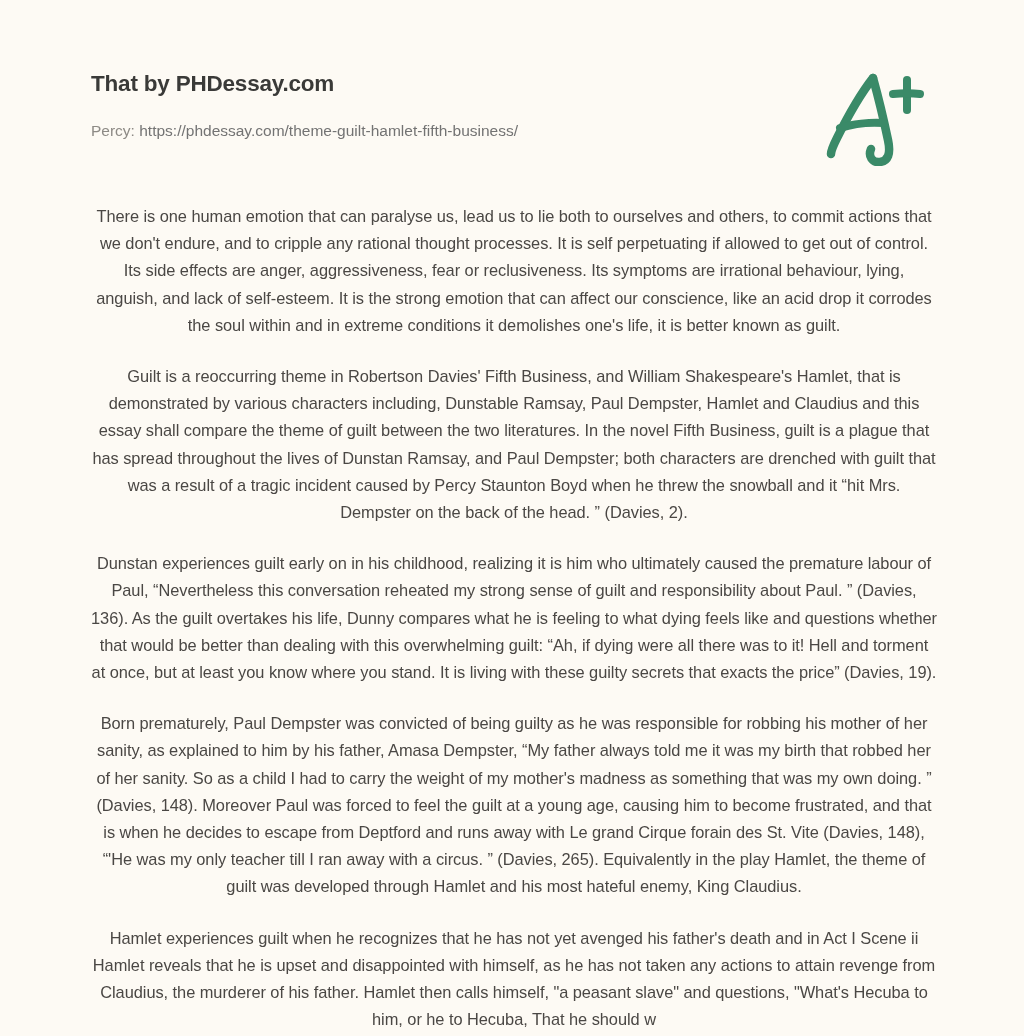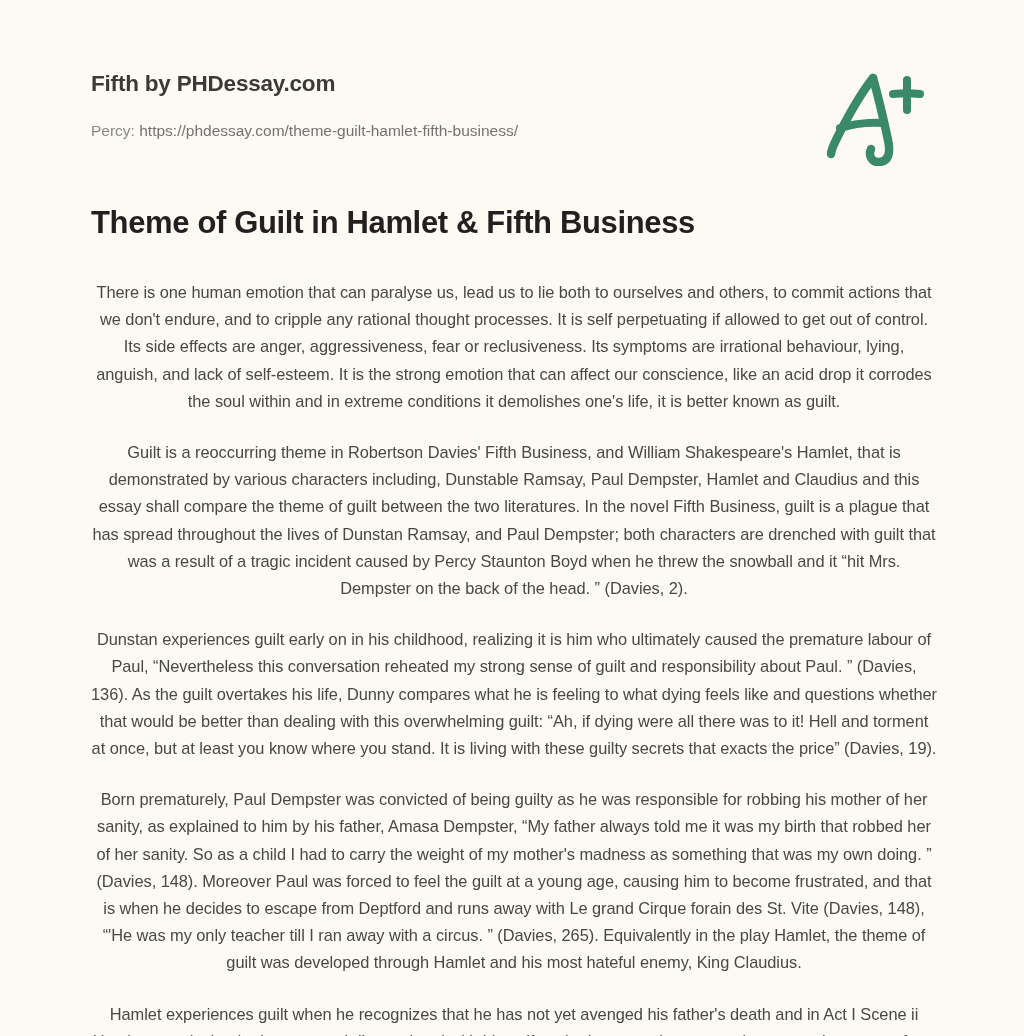--- a/index.html
+++ b/index.html
@@ -112,21 +112,21 @@
     margin-bottom: 0;
   }
 </style>
 </head>
 <body>
 
 <div class="page">
 
   <div class="header">
 
-    <div class="brand-line">Fifth by PHDessay.com</div>
+    <div class="brand-line">That by PHDessay.com</div>
 
     <div class="source-line">
       <span class="source-label">Percy:</span>
       <a class="source-url" href="#">https://phdessay.com/theme-guilt-hamlet-fifth-business/</a>
     </div>
 
     <div class="logo">
       <svg viewBox="0 0 108 100" xmlns="http://www.w3.org/2000/svg" fill="none" stroke="#3a8a68" stroke-linecap="round" stroke-linejoin="round">
 
         <path d="M55 12 C 44 26, 30 50, 19 72 C 15 80, 13 85, 13 88" stroke-width="8.5"></path>
@@ -139,21 +139,20 @@
         <path d="M89 14 C 89 24, 89 34, 89 44" stroke-width="8"></path>
 
         <path d="M75 28 C 84 27, 94 27, 102 28" stroke-width="8"></path>
       </svg>
     </div>
 
   </div>
 
   <div class="article">
 
-    <h1 class="doc-title">Theme of Guilt in Hamlet &amp; Fifth Business</h1>
 
     <div class="body-copy">
       <p>There is one human emotion that can paralyse us, lead us to lie both to ourselves and others, to commit actions that we don't endure, and to cripple any rational thought processes. It is self perpetuating if allowed to get out of control. Its side effects are anger, aggressiveness, fear or reclusiveness. Its symptoms are irrational behaviour, lying, anguish, and lack of self-esteem. It is the strong emotion that can affect our conscience, like an acid drop it corrodes the soul within and in extreme conditions it demolishes one's life, it is better known as guilt.</p>
       <p>Guilt is a reoccurring theme in Robertson Davies' Fifth Business, and William Shakespeare's Hamlet, that is demonstrated by various characters including, Dunstable Ramsay, Paul Dempster, Hamlet and Claudius and this essay shall compare the theme of guilt between the two literatures. In the novel Fifth Business, guilt is a plague that has spread throughout the lives of Dunstan Ramsay, and Paul Dempster; both characters are drenched with guilt that was a result of a tragic incident caused by Percy Staunton Boyd when he threw the snowball and it “hit Mrs. Dempster on the back of the head. ” (Davies, 2).</p>
       <p>Dunstan experiences guilt early on in his childhood, realizing it is him who ultimately caused the premature labour of Paul, “Nevertheless this conversation reheated my strong sense of guilt and responsibility about Paul. ” (Davies, 136). As the guilt overtakes his life, Dunny compares what he is feeling to what dying feels like and questions whether that would be better than dealing with this overwhelming guilt: “Ah, if dying were all there was to it! Hell and torment at once, but at least you know where you stand. It is living with these guilty secrets that exacts the price” (Davies, 19).</p>
       <p>Born prematurely, Paul Dempster was convicted of being guilty as he was responsible for robbing his mother of her sanity, as explained to him by his father, Amasa Dempster, “My father always told me it was my birth that robbed her of her sanity. So as a child I had to carry the weight of my mother's madness as something that was my own doing. ” (Davies, 148). Moreover Paul was forced to feel the guilt at a young age, causing him to become frustrated, and that is when he decides to escape from Deptford and runs away with Le grand Cirque forain des St. Vite (Davies, 148), “'He was my only teacher till I ran away with a circus. ” (Davies, 265). Equivalently in the play Hamlet, the theme of guilt was developed through Hamlet and his most hateful enemy, King Claudius.</p>
       <p>Hamlet experiences guilt when he recognizes that he has not yet avenged his father's death and in Act I Scene ii Hamlet reveals that he is upset and disappointed with himself, as he has not taken any actions to attain revenge from Claudius, the murderer of his father. Hamlet then calls himself, "a peasant slave" and questions, "What's Hecuba to him, or he to Hecuba, That he should w</p>
     </div>
 
   </div>

